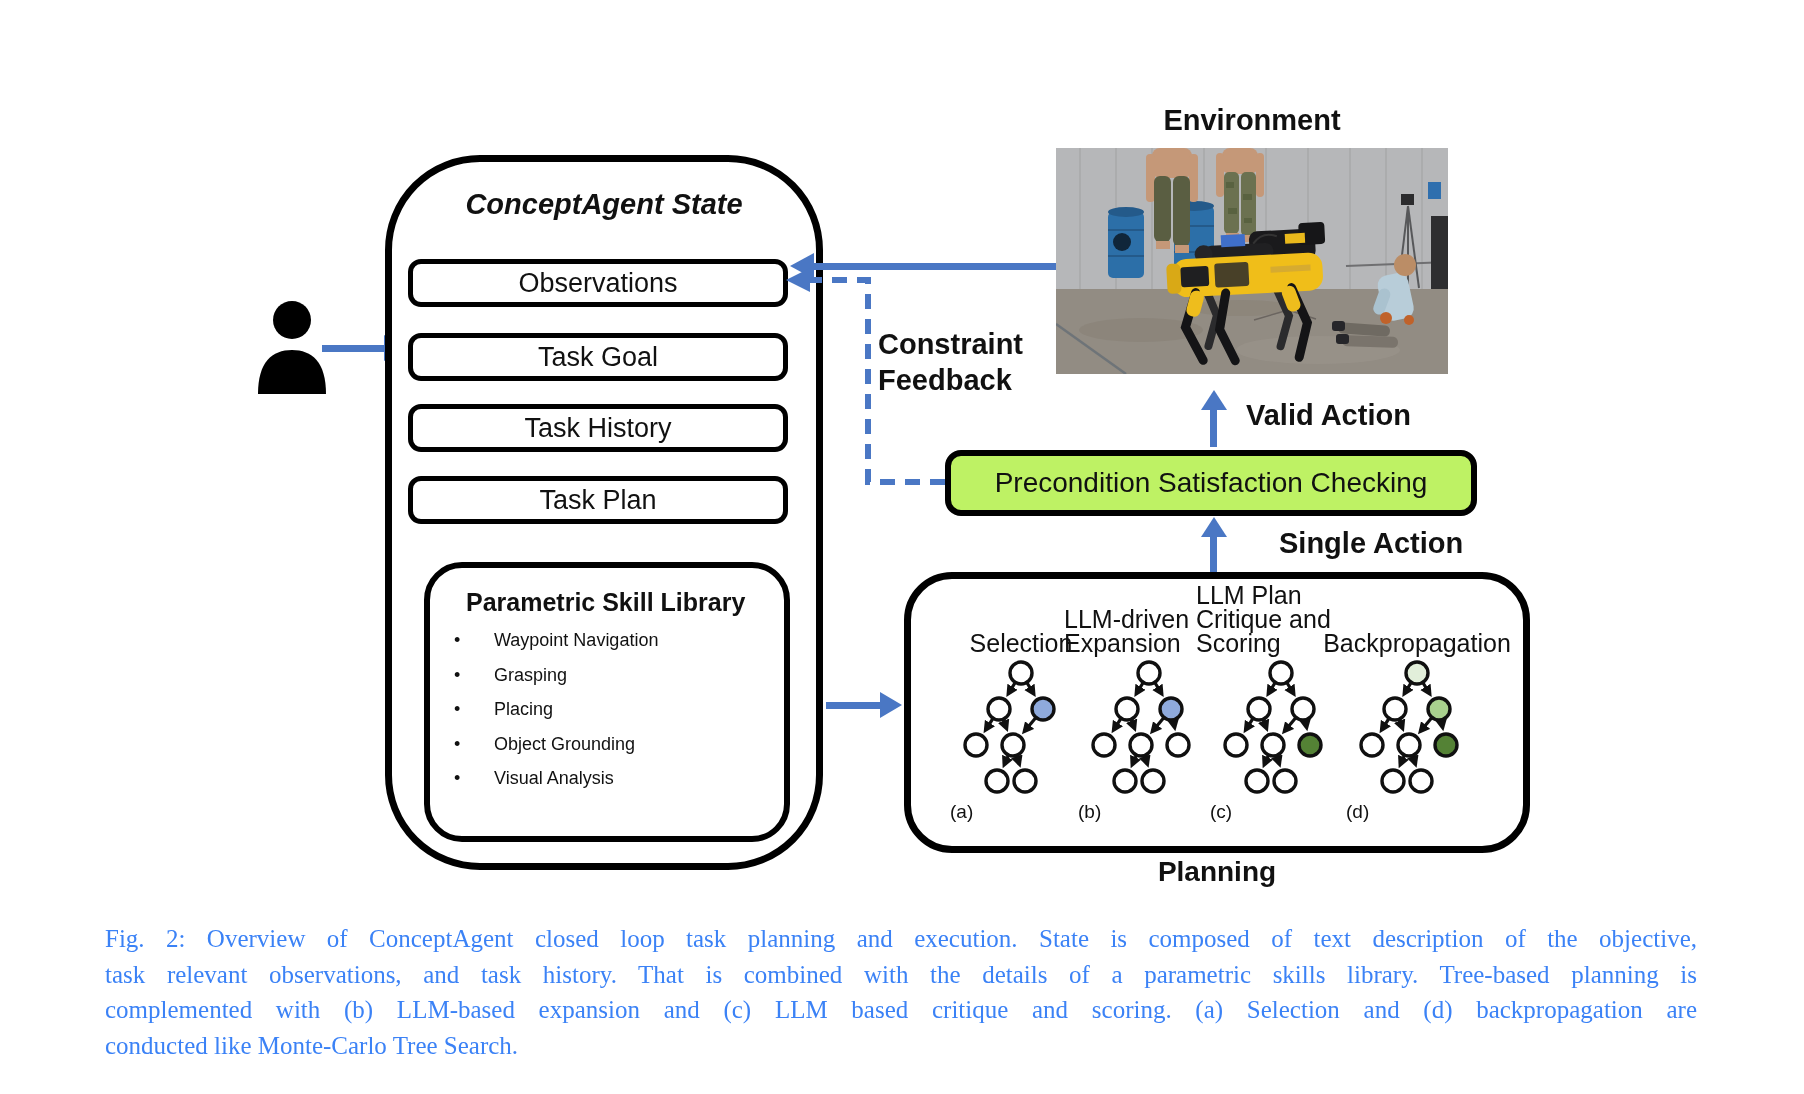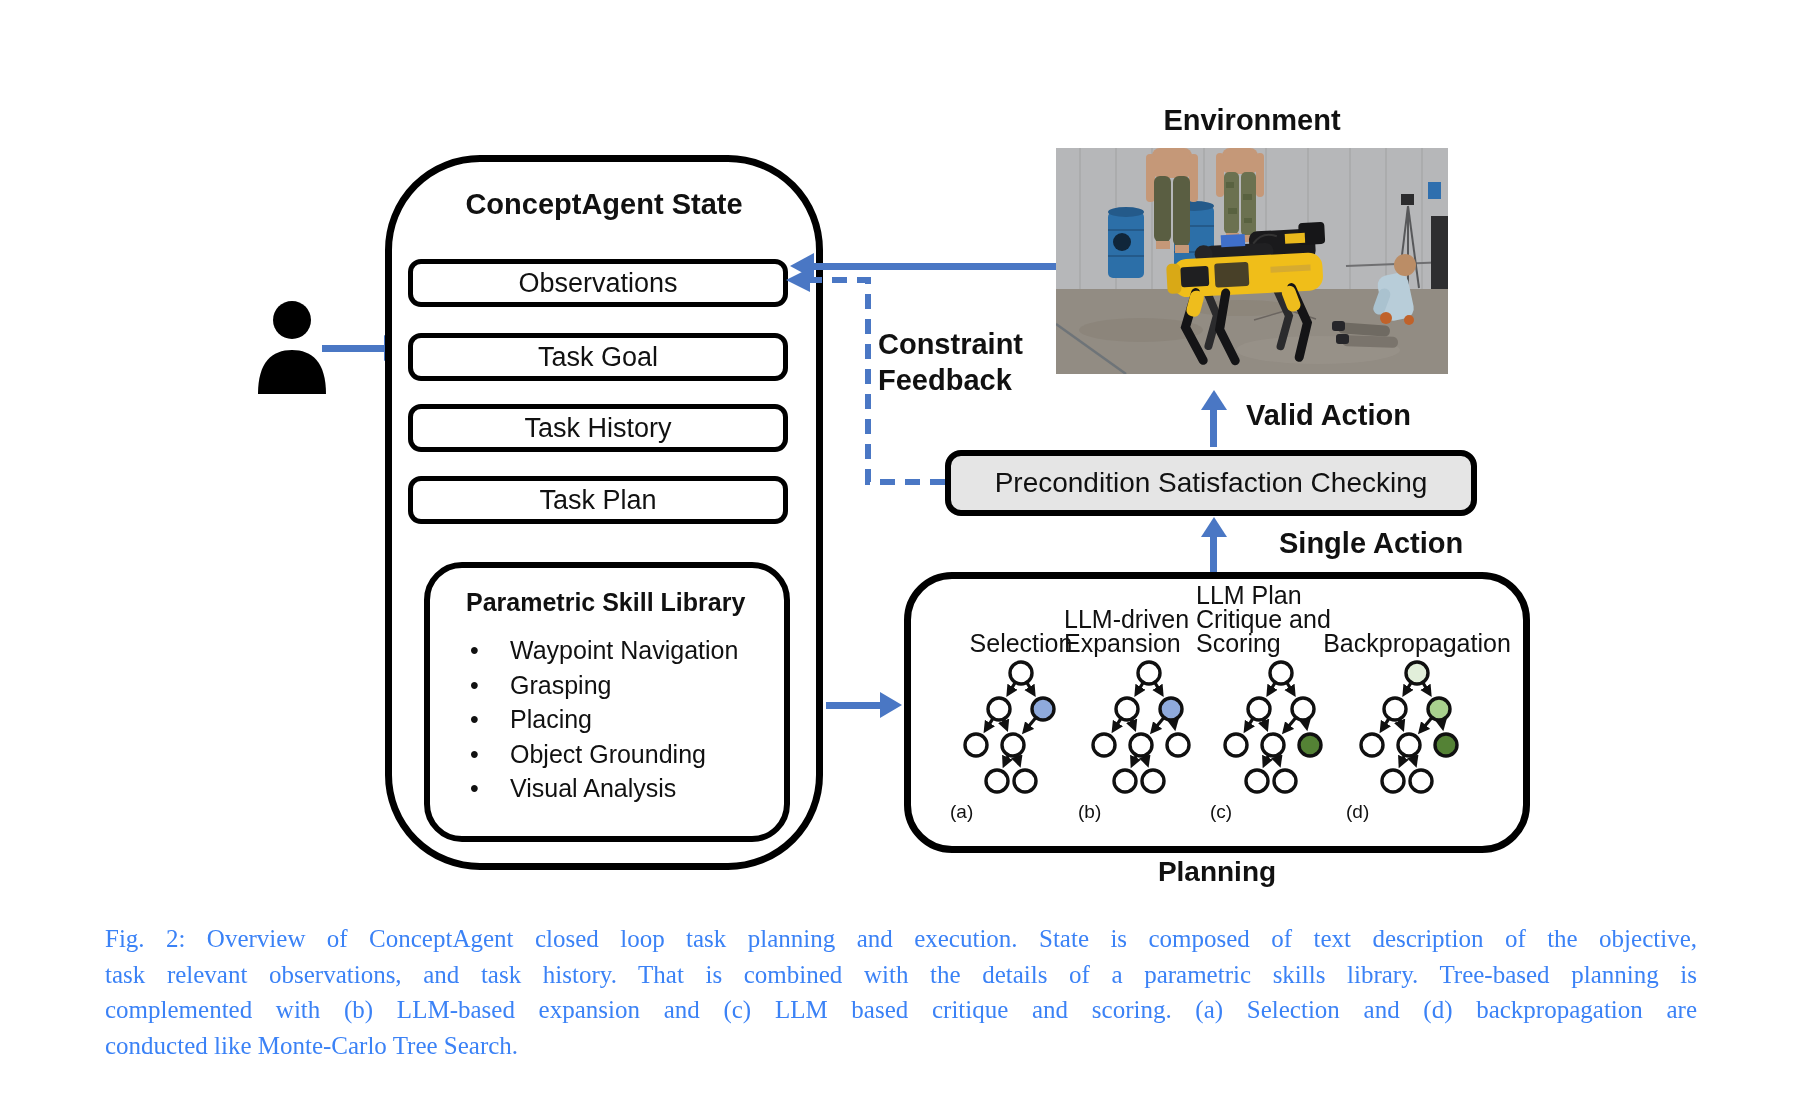--- a/index.html
+++ b/index.html
@@ -3,30 +3,30 @@
 <meta charset="utf-8">
 <style>
   html,body{margin:0;padding:0;background:#ffffff;}
   .canvas{position:relative;width:1804px;height:1094px;background:#ffffff;overflow:hidden;
           font-family:"Liberation Sans",sans-serif;color:#111;}
 
   
   .state-box{position:absolute;left:385px;top:155px;width:438px;height:715px;
              border:7px solid #000;border-radius:95px;box-sizing:border-box;background:#fff;}
   .state-title{position:absolute;left:0;right:0;top:26px;text-align:center;
-               font-size:29px;font-weight:bold;}
+               font-size:29px;font-weight:bold;font-style:italic;}
   .field{position:absolute;left:16px;width:380px;height:48px;border:5px solid #000;
          border-radius:13px;box-sizing:border-box;display:flex;align-items:center;
          justify-content:center;font-size:27px;background:#fff;}
   .f0{top:97px}.f1{top:171px}.f2{top:242px}.f3{top:314px}
   .skill-box{position:absolute;left:32px;top:400px;width:366px;height:280px;
              border:6px solid #000;border-radius:38px;box-sizing:border-box;
              padding:18px 0 0 20px;background:#fff;}
   .skill-title{font-size:25px;font-weight:bold;margin:2px 0 6px 16px;}
-  .skill-list{list-style:none;margin:16px;padding:0;font-size:25px;}
+  .skill-list{list-style:none;margin:0;padding:0;font-size:18px;}
   .skill-list li{display:flex;line-height:34.5px;}
   .skill-list li::before{content:"\2022";width:44px;padding-left:4px;box-sizing:border-box;}
 
   
   .person-icon{position:absolute;left:254px;top:298px;}
 
   
   .arrow{position:absolute;}
   .arrow .shaft{position:absolute;background:#4a77c4;}
   .arrow .head{position:absolute;width:0;height:0;}
@@ -52,21 +52,21 @@
   
   .env-label{position:absolute;left:1056px;top:104px;width:392px;text-align:center;
              font-size:29px;font-weight:bold;}
   .env-photo{position:absolute;left:1056px;top:148px;width:392px;height:226px;overflow:hidden;}
 
   
   .constraint-label{position:absolute;left:878px;top:326px;font-size:29px;
                     font-weight:bold;line-height:36px;}
   .precond-box{position:absolute;left:945px;top:450px;width:532px;height:66px;
                border:6px solid #000;border-radius:16px;box-sizing:border-box;
-               display:flex;align-items:center;justify-content:center;font-size:28px;background:#e5e5e5;}
+               display:flex;align-items:center;justify-content:center;font-size:28px;background:#bef264;}
   .action-label{position:absolute;font-size:29px;font-weight:bold;}
   .valid-label{left:1246px;top:399px;}
   .single-label{left:1243px;top:527px;margin-left:36px;}
 
   
   .planning-box{position:absolute;left:904px;top:572px;width:626px;height:281px;
                 border:7px solid #000;border-radius:48px;box-sizing:border-box;background:#fff;}
   .planning-label{position:absolute;left:904px;top:856px;width:626px;text-align:center;
                   font-size:28px;font-weight:bold;}
   .tree-col{position:absolute;top:18px;width:170px;height:240px;}

